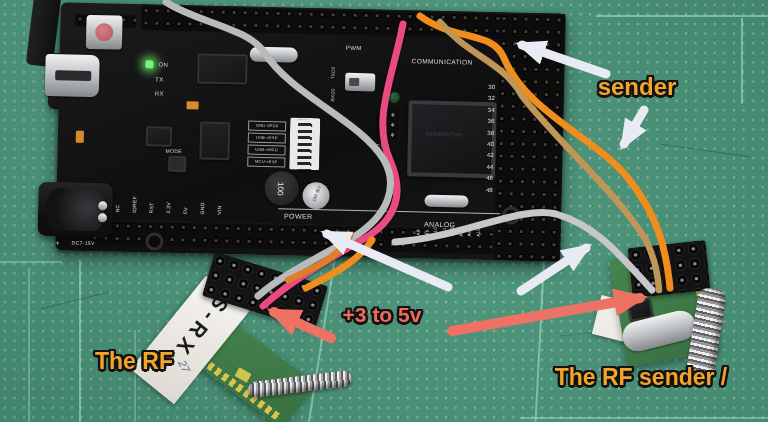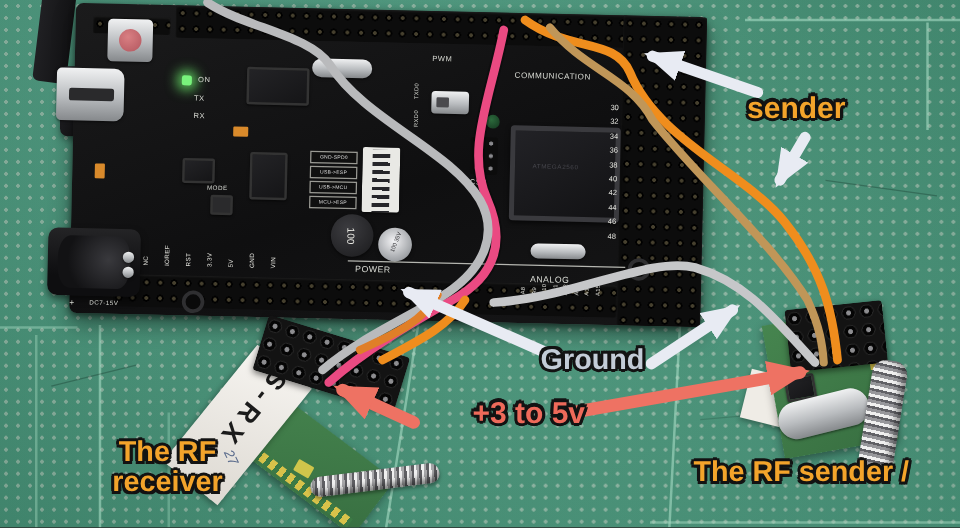--- a/index.html
+++ b/index.html
@@ -233,27 +233,23 @@
       <path d="M 448 287 L 327 234" stroke="#e8ebf3" stroke-width="9" marker-end="url(#ah-w)"></path>
       <path d="M 521 291 L 586 248" stroke="#e8ebf3" stroke-width="9" marker-end="url(#ah-w)"></path>
       <path d="M 331 338 L 274 312" stroke="#ee7263" stroke-width="10" marker-end="url(#ah-s)"></path>
       <path d="M 452 331 L 640 298" stroke="#ee7263" stroke-width="10" marker-end="url(#ah-s)"></path>
     </g>
   </svg>
 
   <div class="anno" style="left:637px;top:74px;font-size:24px;color:#f3a42b;">
     <span>sender</span>
   </div>
-  <div class="anno" style="left:474px;top:275px;font-size:23px;color:#c3ccd7;">
-    <span>Ground</span>
-  </div>
-  <div class="anno" style="left:382px;top:318px;font-size:24px;color:#ee6a5a;margin-left:41px;">
+  <div class="anno" style="left:382px;top:304px;font-size:21px;color:#ee6a5a;">
     <span>+3 to 5v</span>
   </div>
   <div class="anno" style="left:134px;top:349px;font-size:23px;color:#f3a42b;">
     <div>The RF</div>
-    <div>receiver</div>
   </div>
   <div class="anno" style="left:641px;top:365px;font-size:23px;color:#f3a42b;text-align:right;">
     <div>The RF sender /</div>
   </div>
 
 </div>
 
 </body></html>

